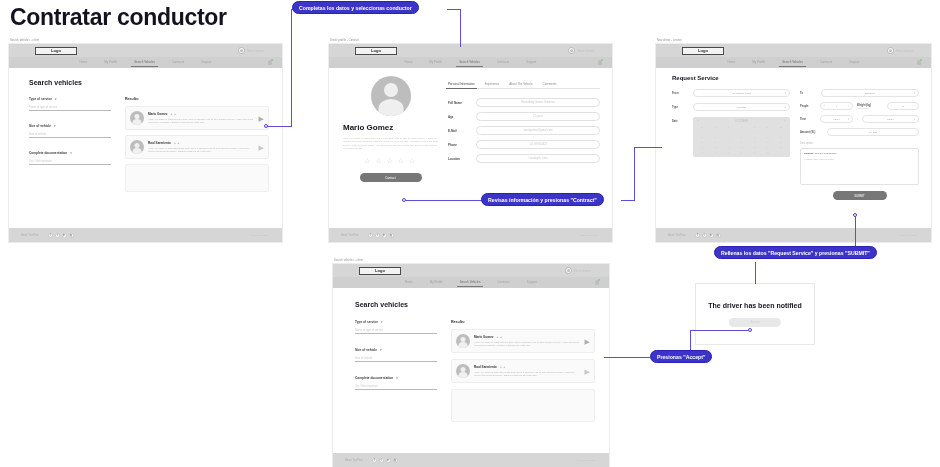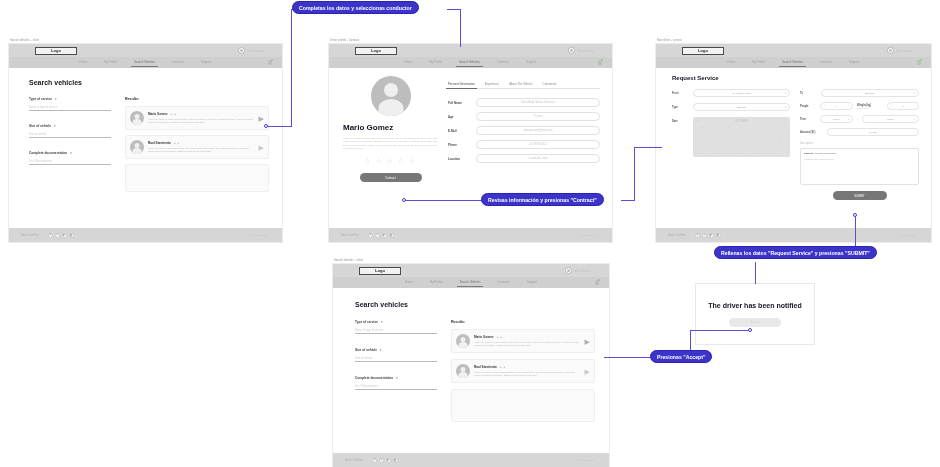--- a/index.html
+++ b/index.html
@@ -171,20 +171,21 @@
   .dot {
     position:absolute; width:4px; height:4px; border-radius:50%;
     background:#ffffff; border:1.2px solid #4a40d0; z-index:35;
   }
 </style>
 </head>
 <body>
 
 <div class="canvas">
 
+  <div class="page-title">Contratar conductor</div>
 
   <div class="mock" style="left:8px; top:38px; width:275px;">
     <div class="mock-caption">Search vehicles - client</div>
     <div class="mock-frame">
       <div class="topbar">
         <div class="logo-box">Logo</div>
         <div class="account">
           <span class="av">
               <i></i>
             </span>

